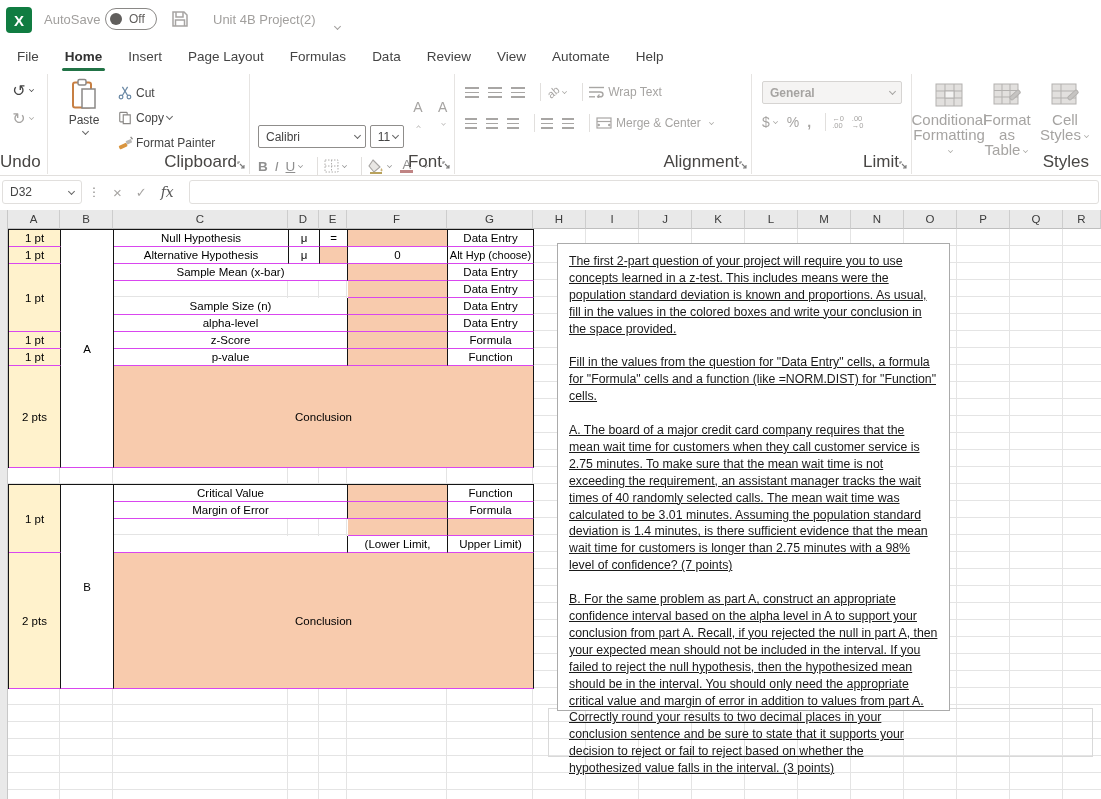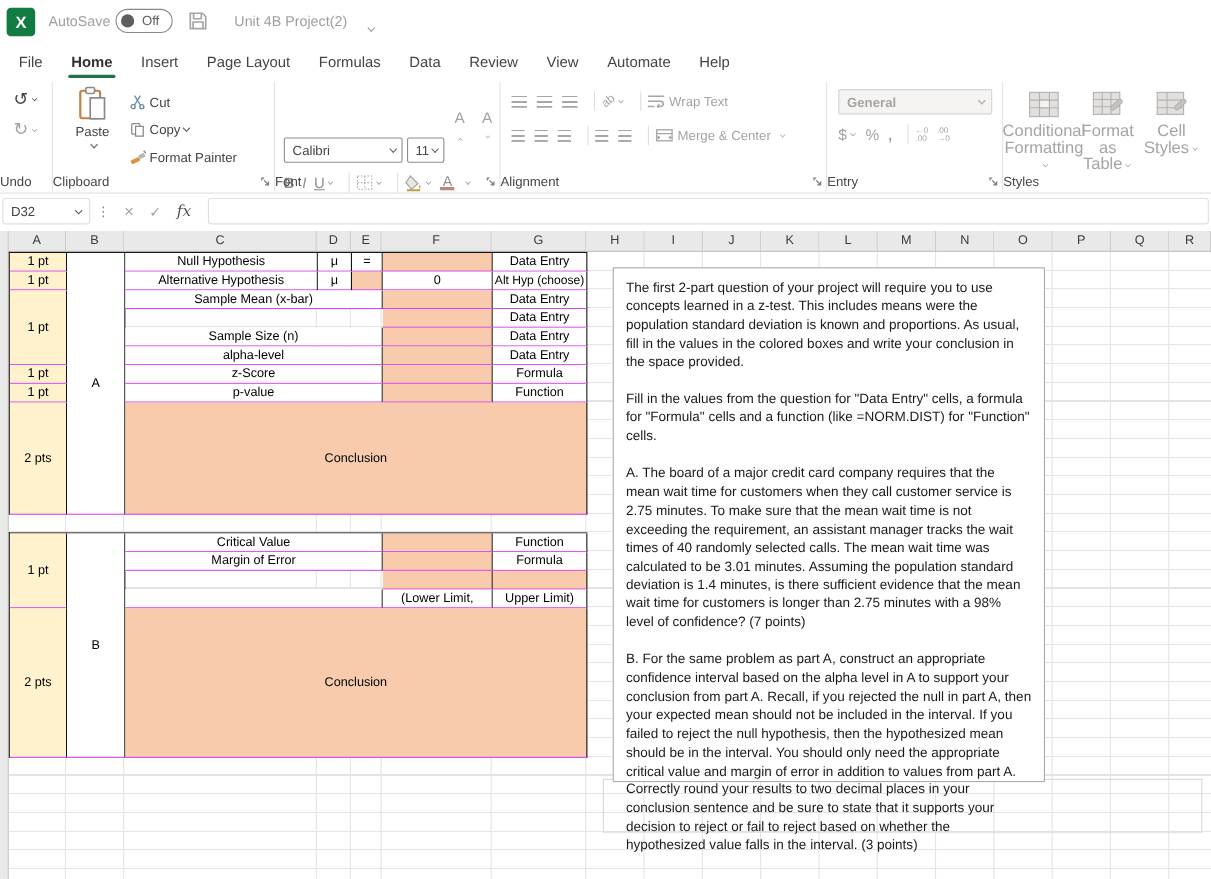--- a/index.html
+++ b/index.html
@@ -26,21 +26,21 @@
   #tabrow { position:absolute; left:0; top:40px; width:1101px; height:32px; background:#fff; display:flex; padding-left:4px; }
   .rtab { padding:0 13px; font-size:13.5px; color:#444; display:flex; align-items:center; height:32px; position:relative; }
   .rtab.active { font-weight:bold; color:#333; }
   .rtab.active::after { content:""; position:absolute; left:10px; right:10px; bottom:1px; height:3px;
     background:#217346; border-radius:2px; }
 
   
   #ribbon { position:absolute; left:0; top:72px; width:1101px; height:104px; background:#fff;
     border-bottom:1px solid #e1dfdd; display:flex; }
   .rgroup { position:relative; border-right:1px solid #e6e4e2; height:100px; margin-top:2px; }
-  .rgroup-label { position:absolute; bottom:2px; left:0; right:12px; text-align:left; font-size:12px; color:#484644; }
+  .rgroup-label { position:absolute; bottom:2px; left:0; right:12px; text-align:right; font-size:17px; color:#484644; }
   .launcher { position:absolute; right:3px; bottom:4px; color:#7a7a7a; }
   .dim { color:#a6a4a2; }
   .chev { display:inline-block; width:5px; height:5px; border-right:1.4px solid currentColor;
     border-bottom:1.4px solid currentColor; transform:rotate(45deg); margin:0 1px 2px 3px; }
   .chev.up { transform:rotate(-135deg); margin-bottom:-2px; }
 
   #g-undo { width:48px; }
   #g-undo .ubtn { height:24px; display:flex; align-items:center; justify-content:center; font-size:16px; margin-top:4px; }
 
   #g-clip { width:202px; display:flex; }
@@ -109,21 +109,21 @@
   #tblB { left:8px; top:274px; grid-template-columns:52px 53px 175px 31px 28px 100px 86px; grid-template-rows:repeat(12,17px); }
   .cell { border-right:1px solid #141414; border-bottom:1px solid #d946ef; background:#fff;
     display:flex; align-items:center; justify-content:center; font-size:11.5px; color:#000; white-space:nowrap; }
   .pts { background:#FFF2CC; }
   .fill { background:#F8CBAD; }
   .concl { background:#F8CBAD; }
 
   
   #textbox { position:absolute; left:557px; top:33px; width:393px; height:468px; background:#fff;
     border:1px solid #ababab; z-index:4; padding:9px 11px; font-size:12.3px; line-height:16.9px; color:#1a1a1a; }
-  #textbox p { margin-bottom:16.9px; }
+  #textbox p { margin-bottom:16.9px;text-decoration:underline; }
   #textbox2 { position:absolute; left:548px; top:498px; width:545px; height:49px; border:1px solid #d9d9d9; z-index:2; }
 
   svg { display:block; }
 </style>
 </head>
 <body>
 
 <div id="titlebar">
   <div class="xl-logo">X</div>
   <span class="autosave">AutoSave</span>
@@ -328,21 +328,21 @@
       <span class="decbtn">
         <span>.00</span>
           <span>→0</span>
         </span>
     </div>
     <span class="launcher">
       <svg width="9" height="9" viewBox="0 0 9 9" stroke="#7a7a7a" fill="none" stroke-width="1.1">
         <path d="M1 3 V1 h2 M3 3 l4 4 M7 4 v3 h-3"></path>
       </svg>
       </span>
-    <div class="rgroup-label">Entry</div>
+    <div class="rgroup-label">Limit</div>
   </div>
 
   <div class="rgroup" id="g-styles">
     <div class="style-btn">
       <svg width="30" height="26" viewBox="0 0 30 26" stroke="#b3b1af" fill="#e2e0de" stroke-width="1">
         <rect x="2" y="2" width="26" height="22"></rect>
           <line x1="11" y1="2" x2="11" y2="24"></line>
           <line x1="20" y1="2" x2="20" y2="24"></line>
         <line x1="2" y1="9" x2="28" y2="9"></line>
           <line x1="2" y1="16" x2="28" y2="16"></line>

